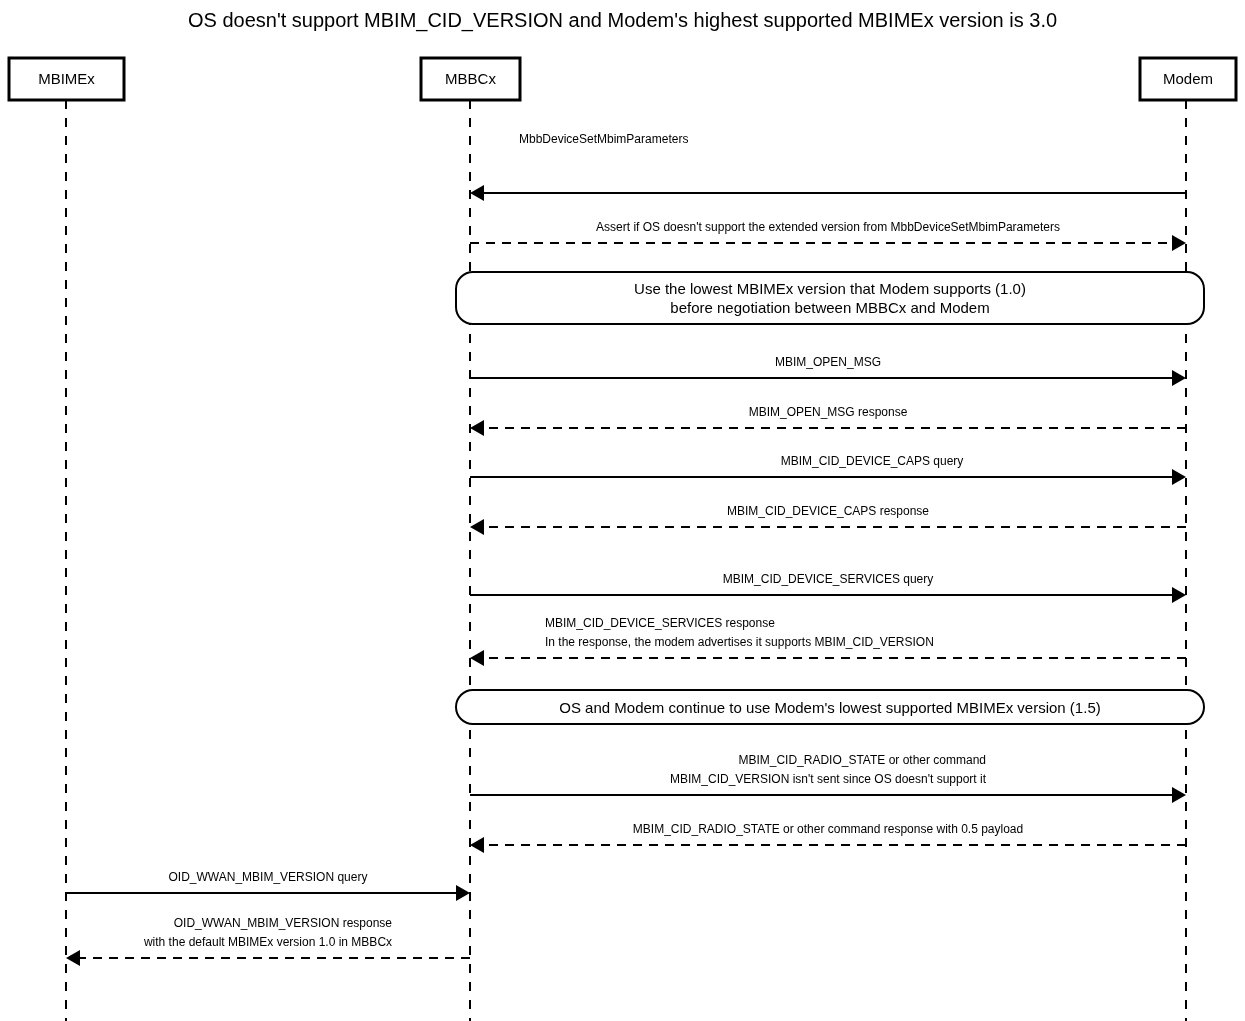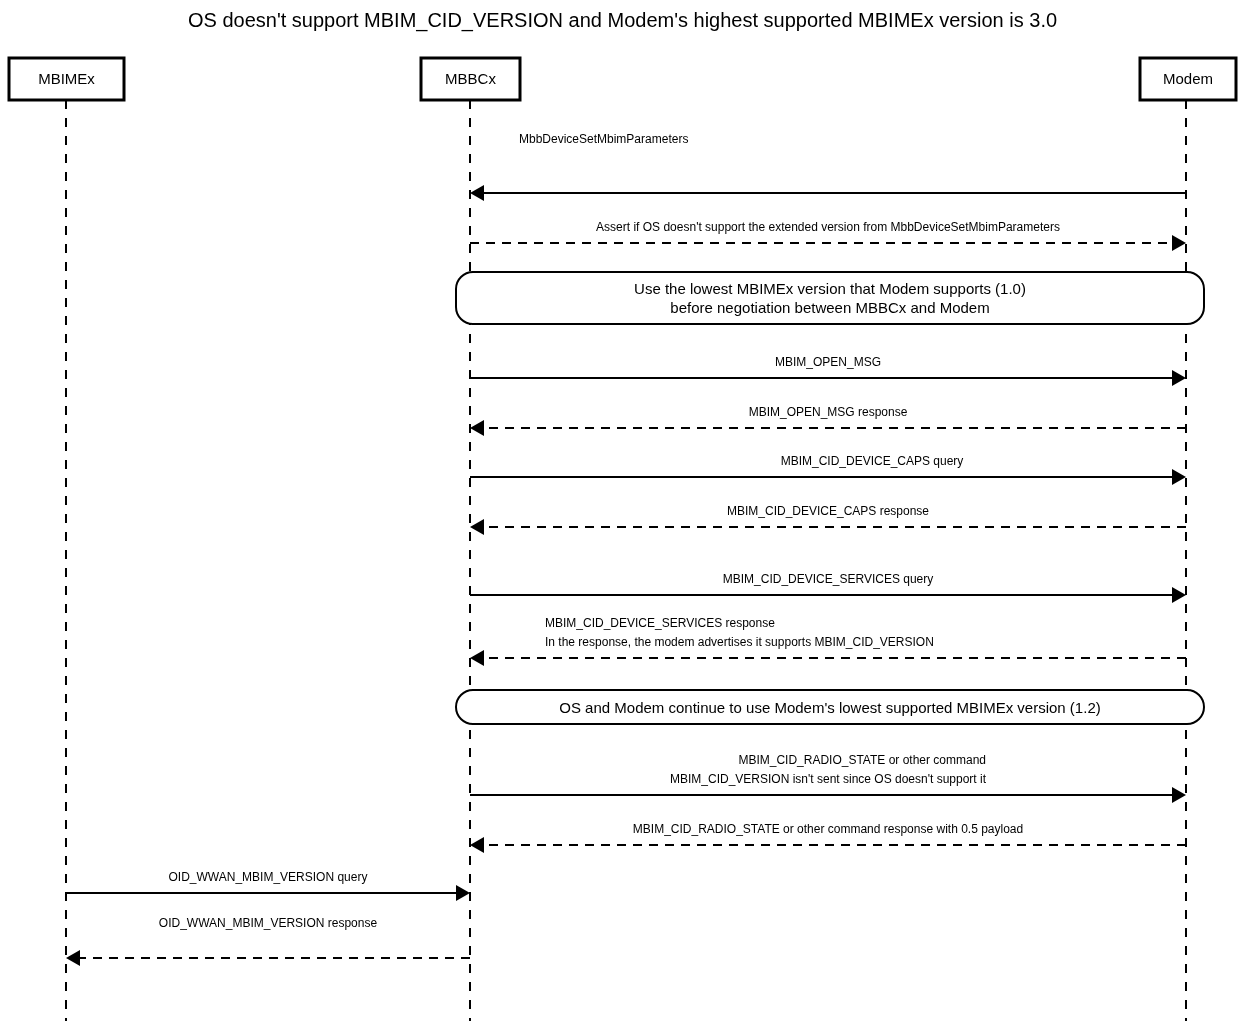--- a/index.html
+++ b/index.html
@@ -158,25 +158,26 @@
           <div>MBIM_CID_VERSION isn't sent since OS doesn't support it</div>
         </div>
         <div class="msg-label center" style="left: 828px; top: 820px;">
           <div>MBIM_CID_RADIO_STATE or other command response with 0.5 payload</div>
         </div>
         <div class="msg-label center" style="left: 268px; top: 868px;">
           <div>OID_WWAN_MBIM_VERSION query</div>
         </div>
         <div class="msg-label center" style="left: 268px; top: 914px;">
           <div>OID_WWAN_MBIM_VERSION response</div>
+          <div>with the default MBIMEx version 1.0 in MBBCx</div>
         </div>
       </div>
     <div id="note-labels">
         <div class="note-label" style="left: 830px; top: 279px;">
           <div>Use the lowest MBIMEx version that Modem supports (1.0)</div>
           <div>before negotiation between MBBCx and Modem</div>
         </div>
         <div class="note-label" style="left: 830px; top: 697.5px;">
-          <div>OS and Modem continue to use Modem's lowest supported MBIMEx version (1.2)</div>
+          <div>OS and Modem continue to use Modem's lowest supported MBIMEx version (1.5)</div>
         </div>
       </div>
   </div>
 </div>
 
 </body></html>

